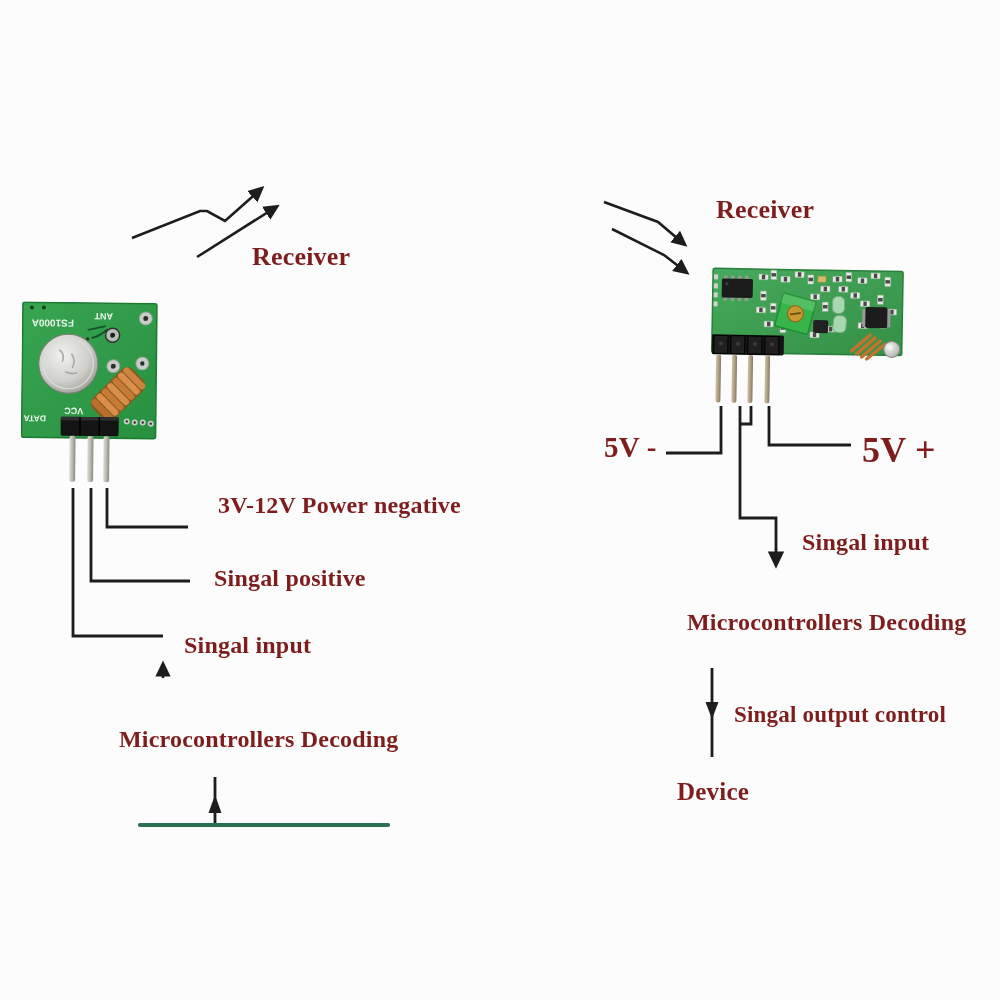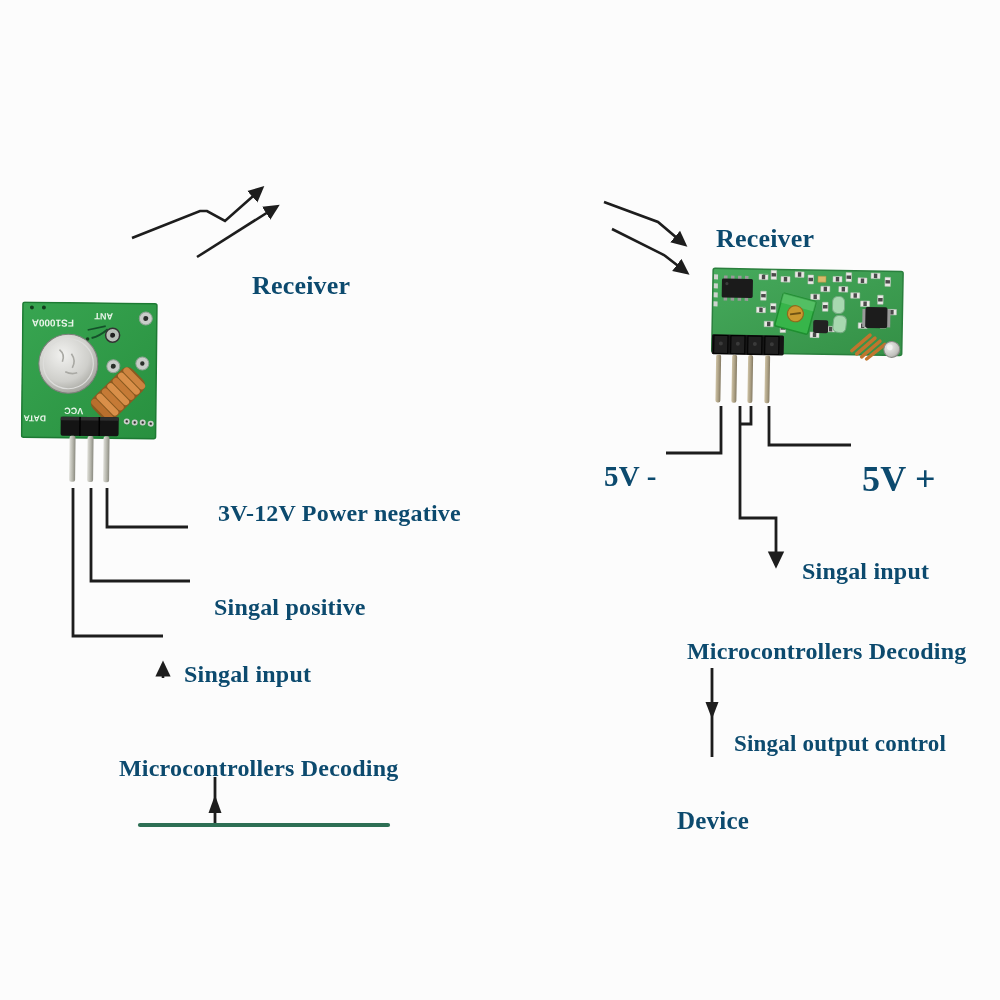--- a/index.html
+++ b/index.html
@@ -1,18 +1,18 @@
 <!DOCTYPE html>
 <html><head>
 <meta charset="utf-8">
 <style>
   html,body{margin:0;padding:0;background:#ffffff;}
   .canvas{position:relative;width:1000px;height:1000px;background:#fcfcfc;overflow:hidden;
           font-family:"Liberation Serif","DejaVu Serif",serif;color:#1d1d1d;}
-  .lbl{position:absolute;font-weight:bold;white-space:nowrap;letter-spacing:.2px;color:#0c4a6e;margin-top:29px;}
+  .lbl{position:absolute;font-weight:bold;white-space:nowrap;letter-spacing:.2px;color:#7f1d1d;}
   .overlay{position:absolute;left:0;top:0;width:1000px;height:1000px;}
   .module{position:absolute;}
   .tx-module{left:21px;top:302px;transform:rotate(.6deg);}
   .rx-module{left:710px;top:264px;transform:rotate(1deg);}
   svg{display:block;}
   .silk{font-family:"Liberation Sans","DejaVu Sans",sans-serif;font-weight:bold;fill:#eaf5ea;}
 </style>
 </head>
 <body>
 
@@ -261,21 +261,21 @@
         <rect x="22.5" y="92" width="5" height="48" rx="2" fill="url(#pinT)"></rect>
         <rect x="38.5" y="92" width="5" height="48" rx="2" fill="url(#pinT)"></rect>
         <rect x="55.5" y="92" width="5" height="48" rx="2" fill="url(#pinT)"></rect>
       </g>
     </svg>
   </div>
 
   <div class="lbl" style="left:252px;top:242px;font-size:26px;">Receiver</div>
   <div class="lbl" style="left:716px;top:195px;font-size:26px;">Receiver</div>
 
-  <div class="lbl" style="left:218px;top:471px;font-size:24px;">3V-12V Power negative</div>
+  <div class="lbl" style="left:218px;top:492px;font-size:24px;">3V-12V Power negative</div>
   <div class="lbl" style="left:214px;top:565px;font-size:24px;">Singal positive</div>
   <div class="lbl" style="left:184px;top:632px;font-size:24px;">Singal input</div>
   <div class="lbl" style="left:119px;top:726px;font-size:24px;">Microcontrollers Decoding</div>
 
   <div class="lbl" style="left:604px;top:431px;font-size:29px;">5V -</div>
   <div class="lbl" style="left:862px;top:429px;font-size:36px;">5V +</div>
   <div class="lbl" style="left:802px;top:529px;font-size:24px;">Singal input</div>
   <div class="lbl" style="left:687px;top:609px;font-size:24px;">Microcontrollers Decoding</div>
   <div class="lbl" style="left:734px;top:702px;font-size:23px;text-align:right;">Singal output control</div>
   <div class="lbl" style="left:677px;top:778px;font-size:25px;">Device</div>

